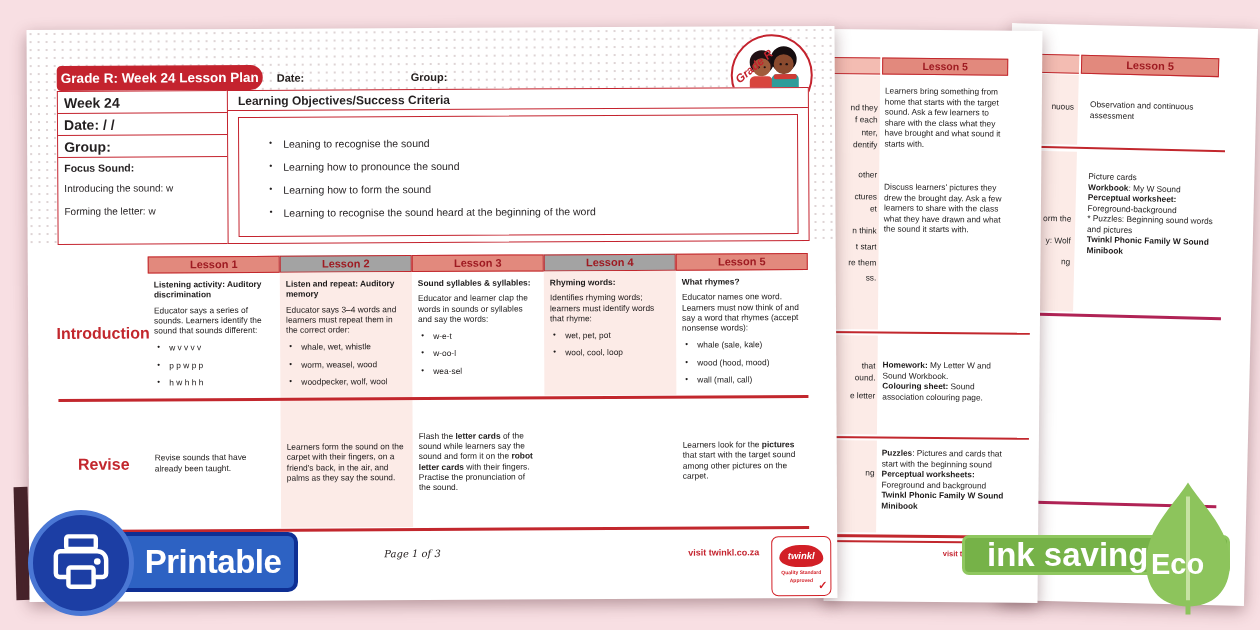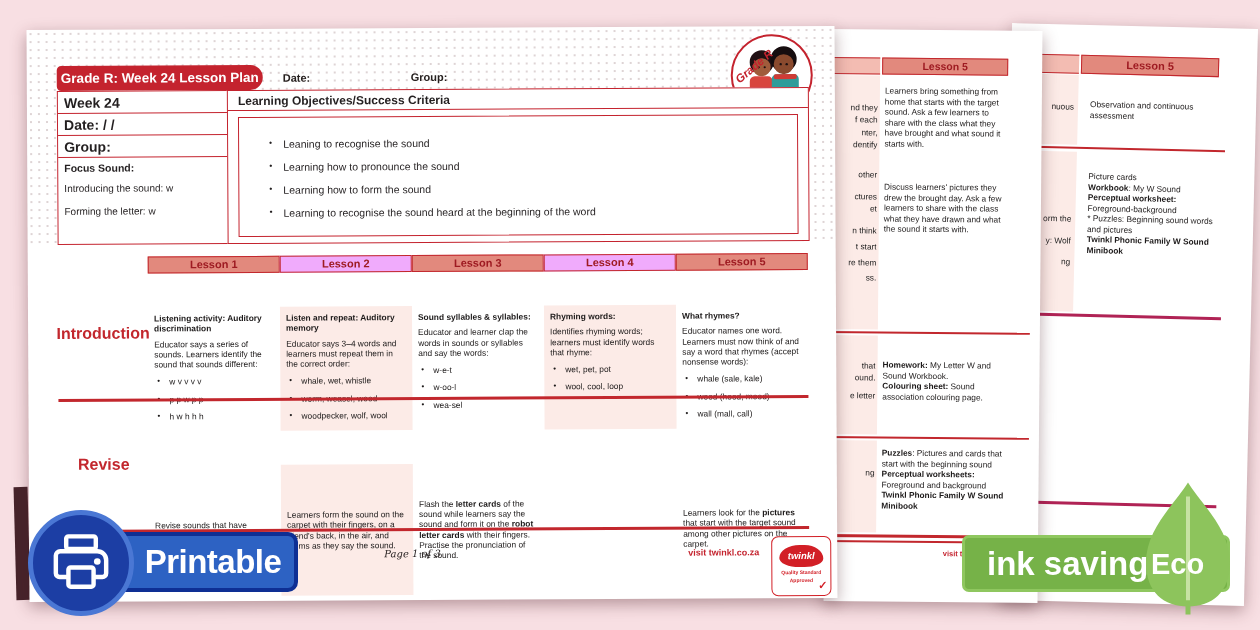--- a/index.html
+++ b/index.html
@@ -30,22 +30,22 @@
   .objectives{left:200px;top:61px;width:580px;height:152px;}
   .obj-title{border-bottom:1.5px solid #c4232e;padding:3px 10px 2px;font-size:12px;font-weight:bold;color:#231f20;}
   .obj-inner{position:absolute;left:10px;top:26px;right:10px;bottom:6px;border:1.5px solid #c4232e;}
   .obj-list{padding:20px 10px 0 30px;font-size:10.5px;color:#231f20;}
   .obj-list div{position:relative;padding-left:14px;margin-bottom:11px;}
   .obj-list div::before{content:"•";position:absolute;left:0;top:0;font-size:9px;}
 
   .col{position:absolute;top:227px;width:132px;}
   .col-h{height:15px;border:1.5px solid #c2272d;font-size:11px;font-weight:bold;color:#9e1b22;
     text-align:center;line-height:15px;}
-  .col-h.dark{background:#e2897d;} .col-h.light{background:#f0abfc;}
-  .cell{padding:6px 6px 0;font-size:8.4px;line-height:1.22;color:#1d1a1a;margin-top:34px;}
+  .col-h.dark{background:#e2897d;} .col-h.light{background:#a3a3a3;}
+  .cell{padding:6px 6px 0;font-size:8.4px;line-height:1.22;color:#1d1a1a;}
   .cell.intro{height:118px;}
   .cell.revise{height:131px;display:flex;align-items:center;padding-top:0;}
   .col.alt .cell{background:#fcebe7;}
   .ct{font-weight:bold;margin-bottom:5px;}
   .cb{margin-bottom:5px;}
   .cbl div{position:relative;padding-left:15px;margin-top:7px;}
   .cbl div::before{content:"•";position:absolute;left:3px;top:0;font-size:8px;}
   .row-label{position:absolute;left:30px;width:90px;display:flex;align-items:center;justify-content:center;
     color:#c2272d;font-weight:bold;font-size:16px;}
   .sep{position:absolute;left:30px;width:750px;background:#c2272d;z-index:4;}
@@ -70,21 +70,21 @@
   .hline.mag{background:#b02355;}
   .mini-visit{position:absolute;font-size:7.5px;font-weight:bold;color:#c4232e;text-align:right;}
 
   
   .pr-banner{position:absolute;left:62px;top:532px;width:236px;height:60px;background:#2d62c3;
     border:4px solid #0e2f94;border-radius:10px;z-index:10;display:flex;align-items:center;justify-content:center;
     padding-left:66px;box-sizing:border-box;}
   .pr-banner span{color:#fff;font-size:33px;font-weight:600;letter-spacing:-.5px;}
   .pr-circle{position:absolute;left:28px;top:510px;width:96px;height:96px;border-radius:50%;background:#1c3ea4;
     border:5px solid #4a77d4;z-index:11;display:flex;align-items:center;justify-content:center;}
-  .eco-banner{position:absolute;left:962px;top:535px;width:268px;height:57px;background:#76b248;
+  .eco-banner{position:absolute;left:962px;top:535px;width:268px;height:40px;background:#76b248;
     border:3px solid #8fc75f;border-radius:7px;z-index:10;display:flex;align-items:center;box-sizing:border-box;
     padding-left:22px;}
   .eco-banner span{color:#fff;font-size:33px;font-weight:600;}
   .eco-leaf{position:absolute;left:1138px;top:477px;width:100px;height:142px;z-index:11;}
   .eco-label{position:absolute;left:1151px;top:548px;z-index:12;color:#fff;font-size:29px;font-weight:800;}
 </style>
 </head>
 <body>
 
 <div class="canvas">
@@ -187,21 +187,21 @@
         <rect x="41" y="38" width="23" height="5" rx="2" fill="#cf3b35"></rect>
         <circle cx="26" cy="31" r="1.1" fill="#1b0f10"></circle>
           <circle cx="32" cy="31" r="1.1" fill="#1b0f10"></circle>
         <circle cx="48" cy="28" r="1.2" fill="#1b0f10"></circle>
           <circle cx="54" cy="28" r="1.2" fill="#1b0f10"></circle>
       </svg>
       <span class="grader-text">Grade R</span>
     </div>
 
     <div class="p1-tab">Grade R: Week 24 Lesson Plan</div>
-    <span class="p1-toplabel" style="left:256px;">Date:</span>
+    <span class="p1-toplabel" style="left:250px;">Date:</span>
     <span class="p1-toplabel" style="left:384px;">Group:</span>
 
     <div class="box sidebar">
       <div class="sb-row">Week 24</div>
       <div class="sb-row" style="font-weight:600;">Date:   /   /</div>
       <div class="sb-row" style="font-weight:600;">Group:</div>
       <div class="sb-body">
         <div class="sb-focus">Focus Sound:</div>
         <div class="sb-line1">Introducing the sound: w</div>
         <div class="sb-line2">Forming the letter: w</div>

